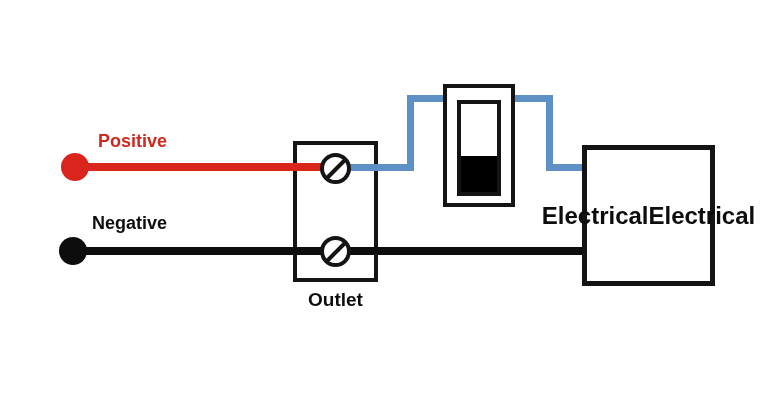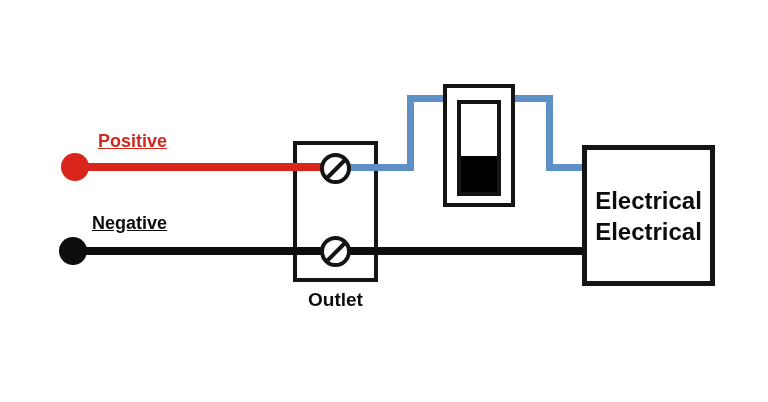--- a/index.html
+++ b/index.html
@@ -70,33 +70,33 @@
   .rocker .off-half { flex: 1; background: #ffffff; }
   .rocker .on-half  { height: 36px; background: var(--switch-fill, #000000); }
 
   
   .lbl {
     position: absolute;
     font-weight: bold;
     color: var(--negative-wire, #0d0d0d);
     white-space: nowrap;
   }
-  .lbl.small { font-size: 18px; text-decoration: underline; }
+  .lbl.small { font-size: 18px; }
   .lbl.mid   { font-size: 19px; text-align: center; }
   .lbl.positive { color: var(--positive-label, #cd2a22); }
 
   .appliance {
     position: absolute;
     left: 582px; top: 145px;
     width: 133px; height: 141px;
     background: #ffffff;
     border: 5px solid var(--outline, #141414);
     box-sizing: border-box;
     display: flex;
-    flex-direction: column;
+    flex-direction: row;
     align-items: center;
     justify-content: center;
     font-weight: bold;
     font-size: 24px;
     line-height: 31px;
     color: var(--negative-wire, #0d0d0d);
     text-align: center;
   }
 </style>
 </head>

